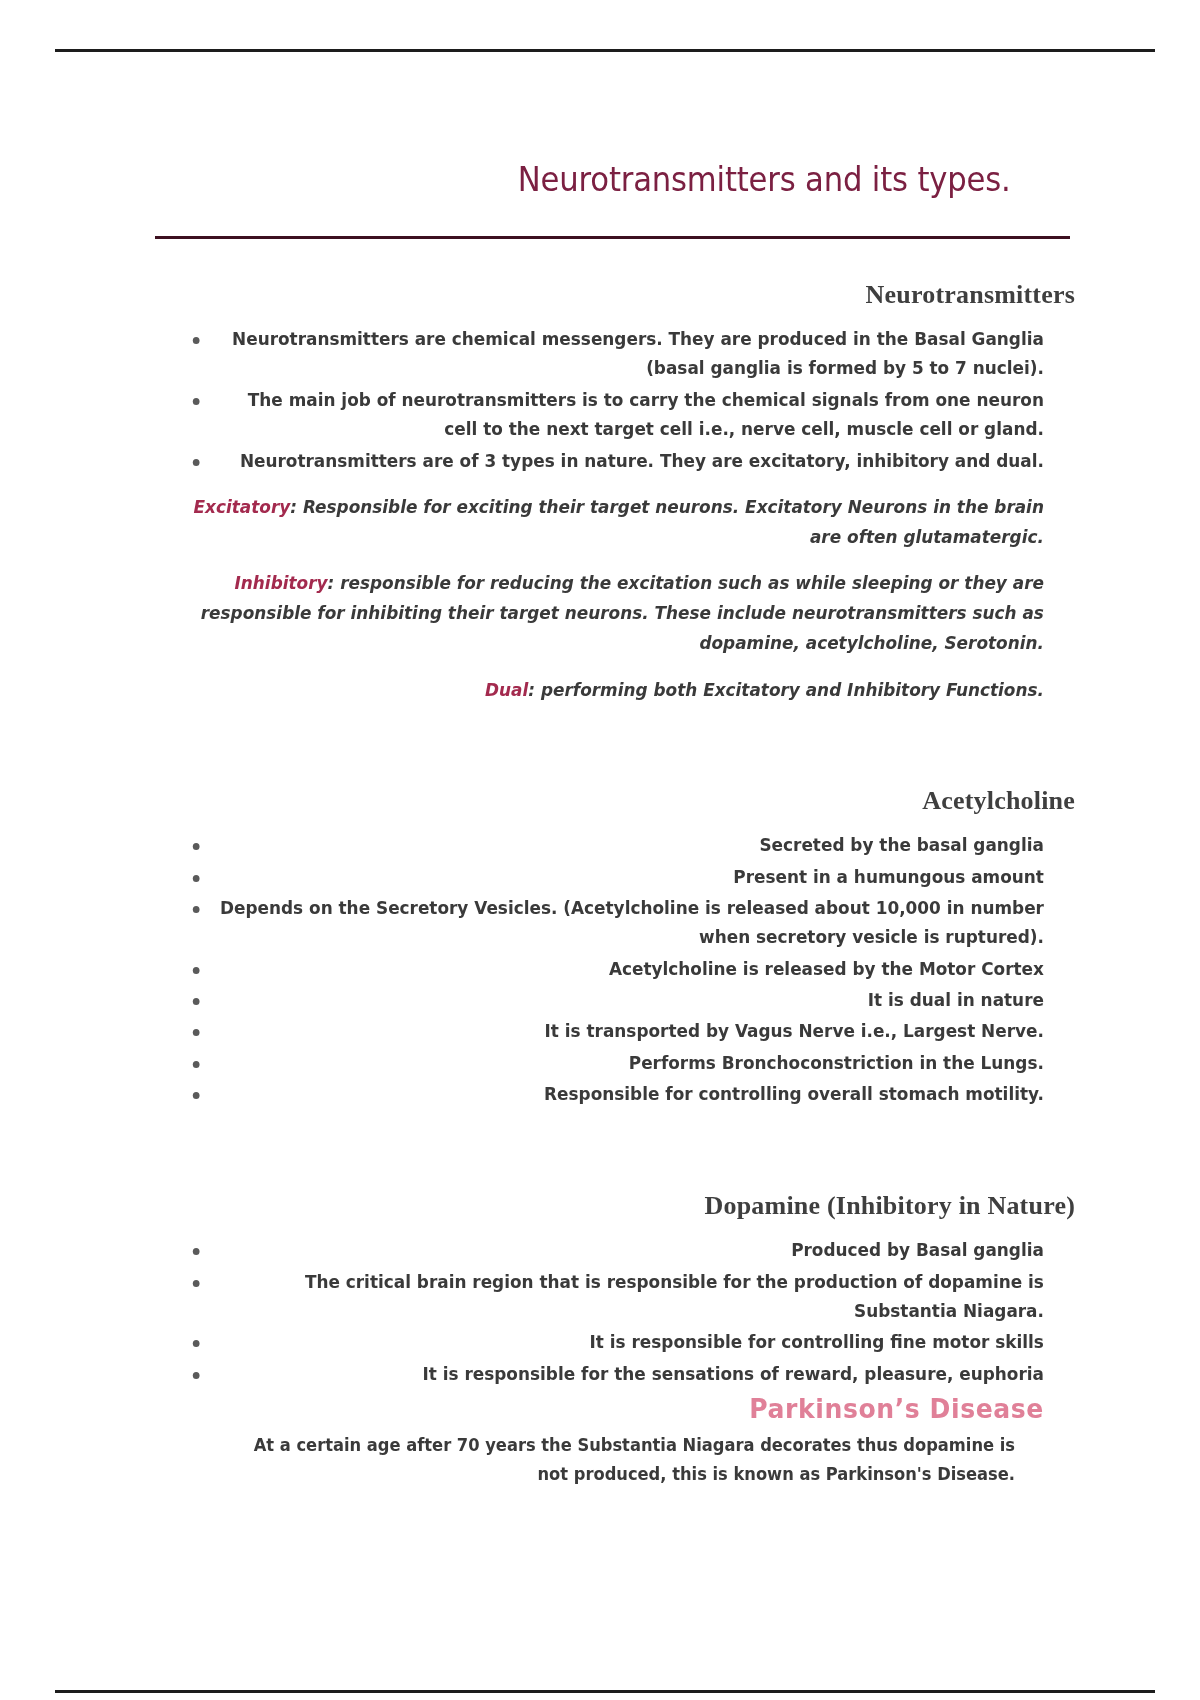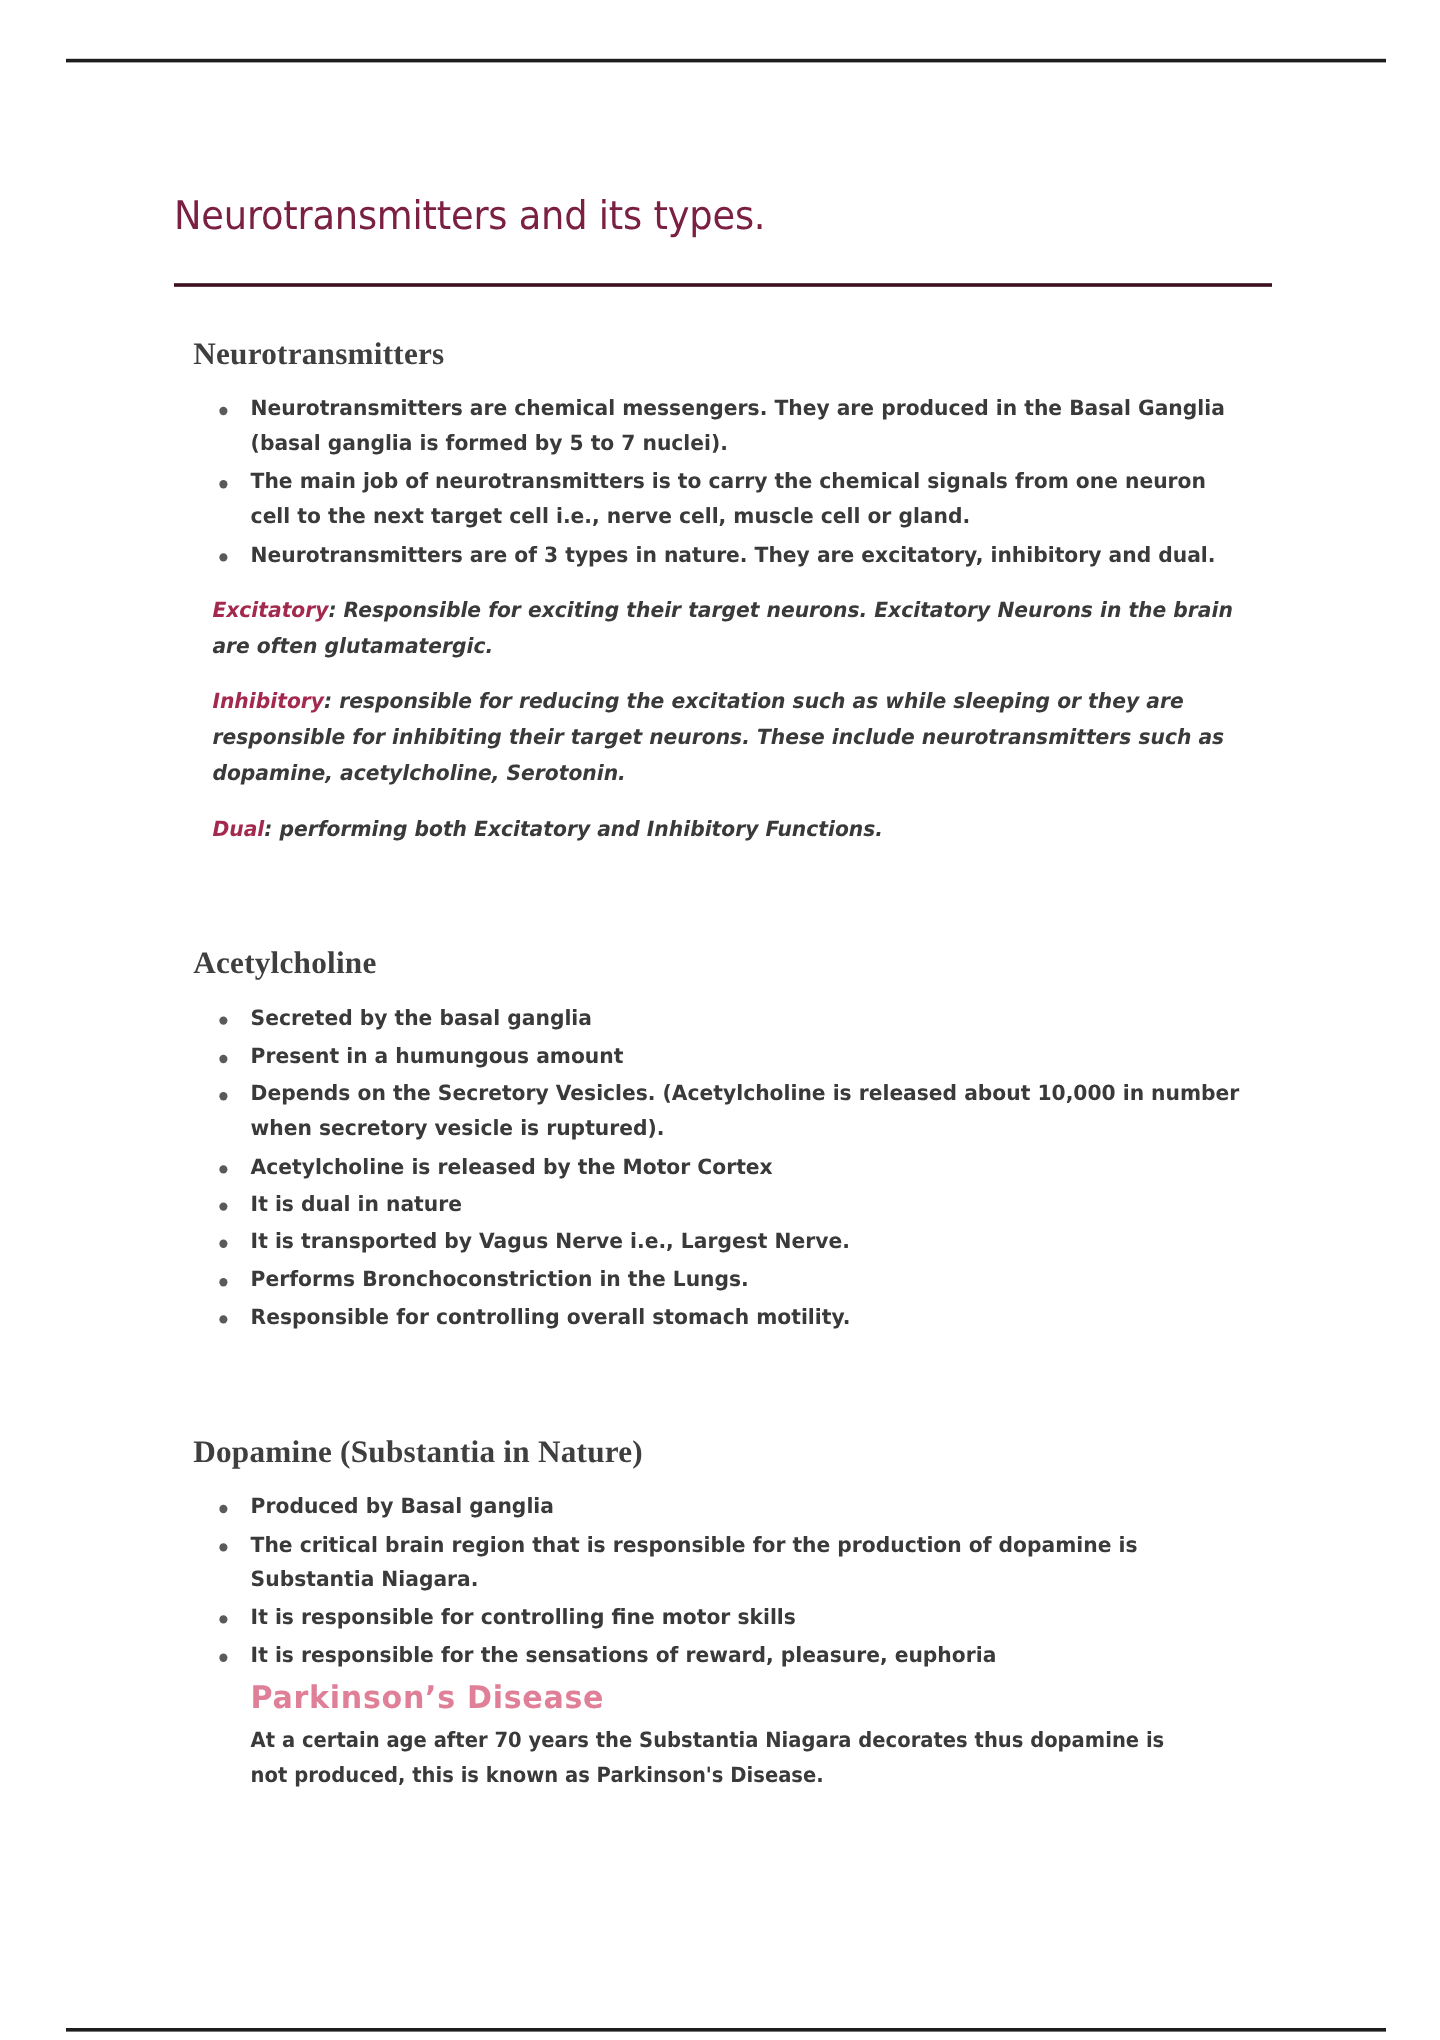--- a/index.html
+++ b/index.html
@@ -27,23 +27,24 @@
     left: 55px;
     width: 1100px;
     height: 3px;
     background: #1d1d1d;
   }
   .page-rule.top { top: 49px; }
   .page-rule.bottom { top: 1690px; }
 
   .content {
     position: absolute;
-    left: 145px;
+    left: 155px;
     top: 160px;
     width: 920px;
+    text-align: right;
   }
 
   
   .doc-title {
     font-family: "DejaVu Sans", sans-serif;
     font-size: 33px;
     font-weight: 400;
     color: #7b2042;
     letter-spacing: -0.2px;
     margin: 0;
@@ -57,21 +58,21 @@
     height: 3px;
     background: #3d1020;
   }
 
   
   .section-heading {
     font-family: "Liberation Serif", "DejaVu Serif", serif;
     font-size: 26px;
     font-weight: 700;
     color: #3f3f3f;
-    margin: 16px;
+    margin: 0;
     line-height: 1.25;
     letter-spacing: 0.2px;
   }
   .sec-neuro { margin-top: 40px; }
   .sec-acetyl { margin-top: 80px; }
   .sec-dopamine { margin-top: 80px; }
 
   
   ul.bullets {
     list-style: none;
@@ -178,21 +179,21 @@
       <li>Secreted by the basal ganglia</li>
       <li>Present in a humungous amount</li>
       <li>Depends on the Secretory Vesicles. (Acetylcholine is released about 10,000 in number when secretory vesicle is ruptured).</li>
       <li>Acetylcholine is released by the Motor Cortex</li>
       <li>It is dual in nature</li>
       <li>It is transported by Vagus Nerve i.e., Largest Nerve.</li>
       <li>Performs Bronchoconstriction in the Lungs.</li>
       <li>Responsible for controlling overall stomach motility.</li>
     </ul>
 
-    <h2 class="section-heading sec-dopamine">Dopamine (Substantia in Nature)</h2>
+    <h2 class="section-heading sec-dopamine">Dopamine (Inhibitory in Nature)</h2>
 
     <ul class="bullets">
       <li>Produced by Basal ganglia</li>
       <li>The critical brain region that is responsible for the production of dopamine is Substantia Niagara.</li>
       <li>It is responsible for controlling fine motor skills</li>
       <li>
         <span>It is responsible for the sensations of reward, pleasure, euphoria</span>
         <div class="sub-block">
           <div class="sub-heading">Parkinson’s Disease</div>
           <p class="sub-para">At a certain age after 70 years the Substantia Niagara decorates thus dopamine is not produced, this is known as Parkinson's Disease.</p>

